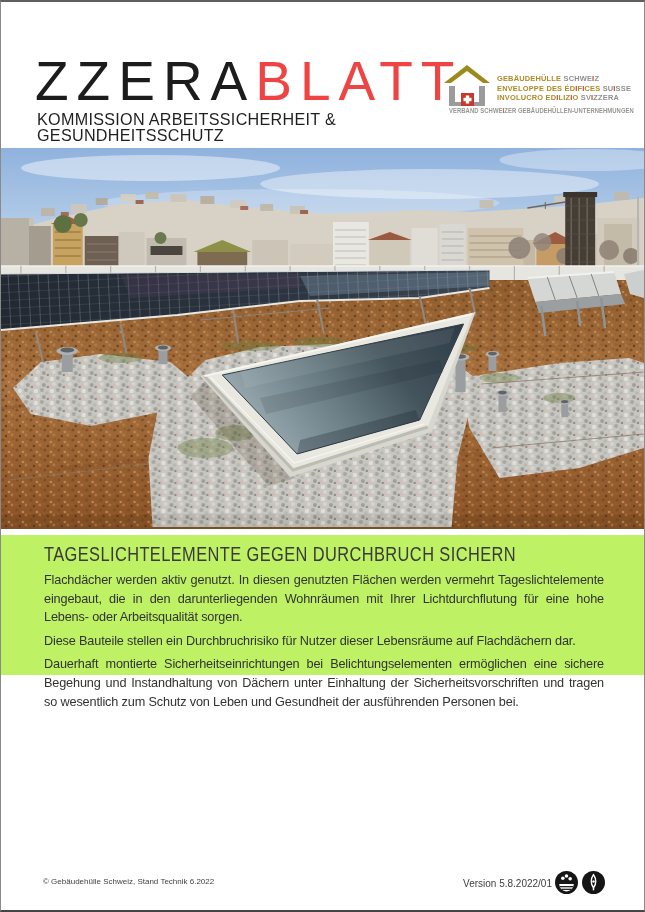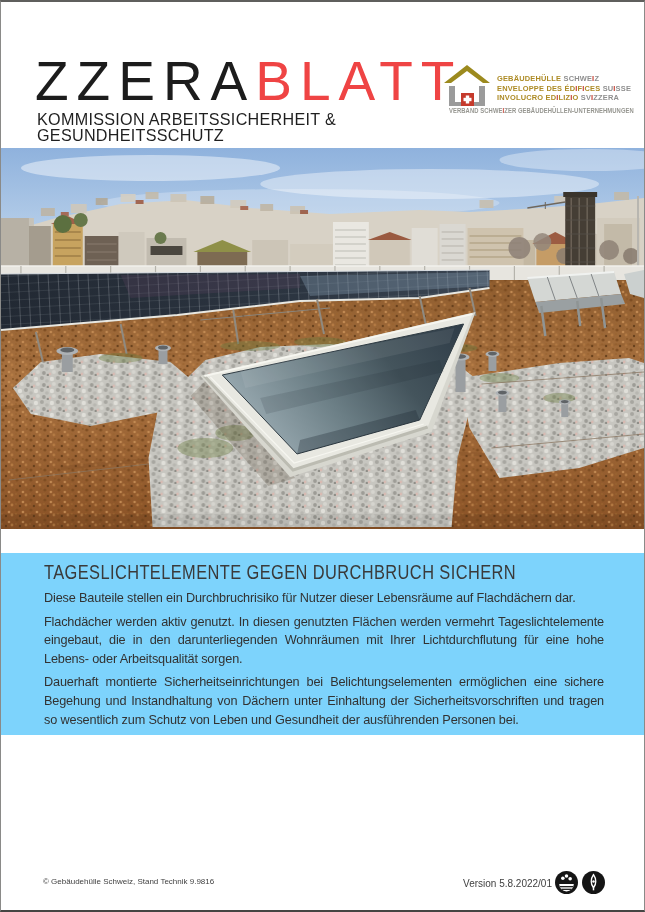--- a/index.html
+++ b/index.html
@@ -19,21 +19,21 @@
   .logo-house{position:absolute;left:0;top:2px;}
   .logo-text{position:absolute;left:55px;top:14px;font-size:8px;font-weight:700;
     line-height:9.5px;letter-spacing:.2px;white-space:nowrap;transform:scaleX(.93);transform-origin:left top;}
   .logo-tag{position:absolute;left:7px;top:47px;font-size:6.5px;font-weight:700;
     letter-spacing:.1px;white-space:nowrap;transform:scaleX(.9);transform-origin:left top;}
   .seg.gold{color:#ad8b25}.seg.gray{color:#8f8f8f}.seg.red{color:#c3392b}.seg.tag{color:#969690}
   
   .photo{position:absolute;left:0;right:0;top:146px;height:381px;}
   .photo svg{display:block;width:100%;height:100%;}
   
-  .graypanel{position:absolute;left:0;right:0;top:551px;height:182px;background:#7dd3fc;}
+  .graypanel{position:absolute;left:0;right:0;top:533px;height:140px;background:#bef264;}
   .section-title{position:absolute;left:43px;top:8px;font-size:20px;font-weight:400;
     letter-spacing:.5px;color:#3a3a3a;white-space:nowrap;transform:scaleX(.82);transform-origin:left top;}
   .bodycopy{position:absolute;left:43px;top:36px;width:560px;font-size:12.7px;
     line-height:18.6px;letter-spacing:-.15px;color:#323232;text-align:justify;}
   .bodycopy p{margin:0 0 5px 0;}
   
   .foot-copy{position:absolute;left:42px;top:875px;font-size:8px;color:#3f3f3f;}
   .foot-version{position:absolute;right:92px;top:876px;font-size:10px;color:#3f3f3f;}
   .foot-badges{position:absolute;left:554px;top:869px;width:52px;height:24px;}
   .foot-badges svg{position:absolute;top:0;}
@@ -376,27 +376,27 @@
       <line x1="204" y1="228" x2="473" y2="166" stroke="#f6f6f0" stroke-width="2"></line>
     </g>
 
     <rect x="0" y="366" width="645" height="15" fill="#000000" opacity=".07"></rect>
   </svg>
   </div>
 
   <div class="graypanel">
     <div class="section-title">TAGESLICHTELEMENTE GEGEN DURCHBRUCH SICHERN</div>
     <div class="bodycopy">
+      <p>Flachdächer werden aktiv genutzt. In diesen genutzten Flächen werden vermehrt Tageslichtelemente eingebaut, die in den darunterliegenden Wohnräumen mit Ihrer Lichtdurchflutung für eine hohe Lebens- oder Arbeitsqualität sorgen.</p>
       <p>Diese Bauteile stellen ein Durchbruchrisiko für Nutzer dieser Lebensräume auf Flachdächern dar.</p>
-      <p>Flachdächer werden aktiv genutzt. In diesen genutzten Flächen werden vermehrt Tageslichtelemente eingebaut, die in den darunterliegenden Wohnräumen mit Ihrer Lichtdurchflutung für eine hohe Lebens- oder Arbeitsqualität sorgen.</p>
       <p>Dauerhaft montierte Sicherheitseinrichtungen bei Belichtungselementen ermöglichen eine sichere Begehung und Instandhaltung von Dächern unter Einhaltung der Sicherheitsvorschriften und tragen so wesentlich zum Schutz von Leben und Gesundheit der ausführenden Personen bei.</p>
     </div>
   </div>
 
-  <div class="foot-copy">© Gebäudehülle Schweiz, Stand Technik 9.9816</div>
+  <div class="foot-copy">© Gebäudehülle Schweiz, Stand Technik 6.2022</div>
   <div class="foot-version">Version 5.8.2022/01</div>
   <div class="foot-badges">
     <svg style="left:0" width="23" height="23" viewBox="0 0 22 22">
       <circle cx="11" cy="11" r="11" fill="#151515"></circle>
       <path d="M4,12.5 a7,7 0 0 0 14,0 z" fill="#ffffff"></path>
       <line x1="4.5" y1="15" x2="17.5" y2="15" stroke="#151515" stroke-width="1.2"></line>
       <line x1="6" y1="17.5" x2="16" y2="17.5" stroke="#151515" stroke-width="1.2"></line>
       <circle cx="7.5" cy="7" r="1.7" fill="#ffffff"></circle>
       <circle cx="11" cy="4.8" r="1.7" fill="#ffffff"></circle>
       <circle cx="14.5" cy="7.5" r="1.7" fill="#ffffff"></circle>

